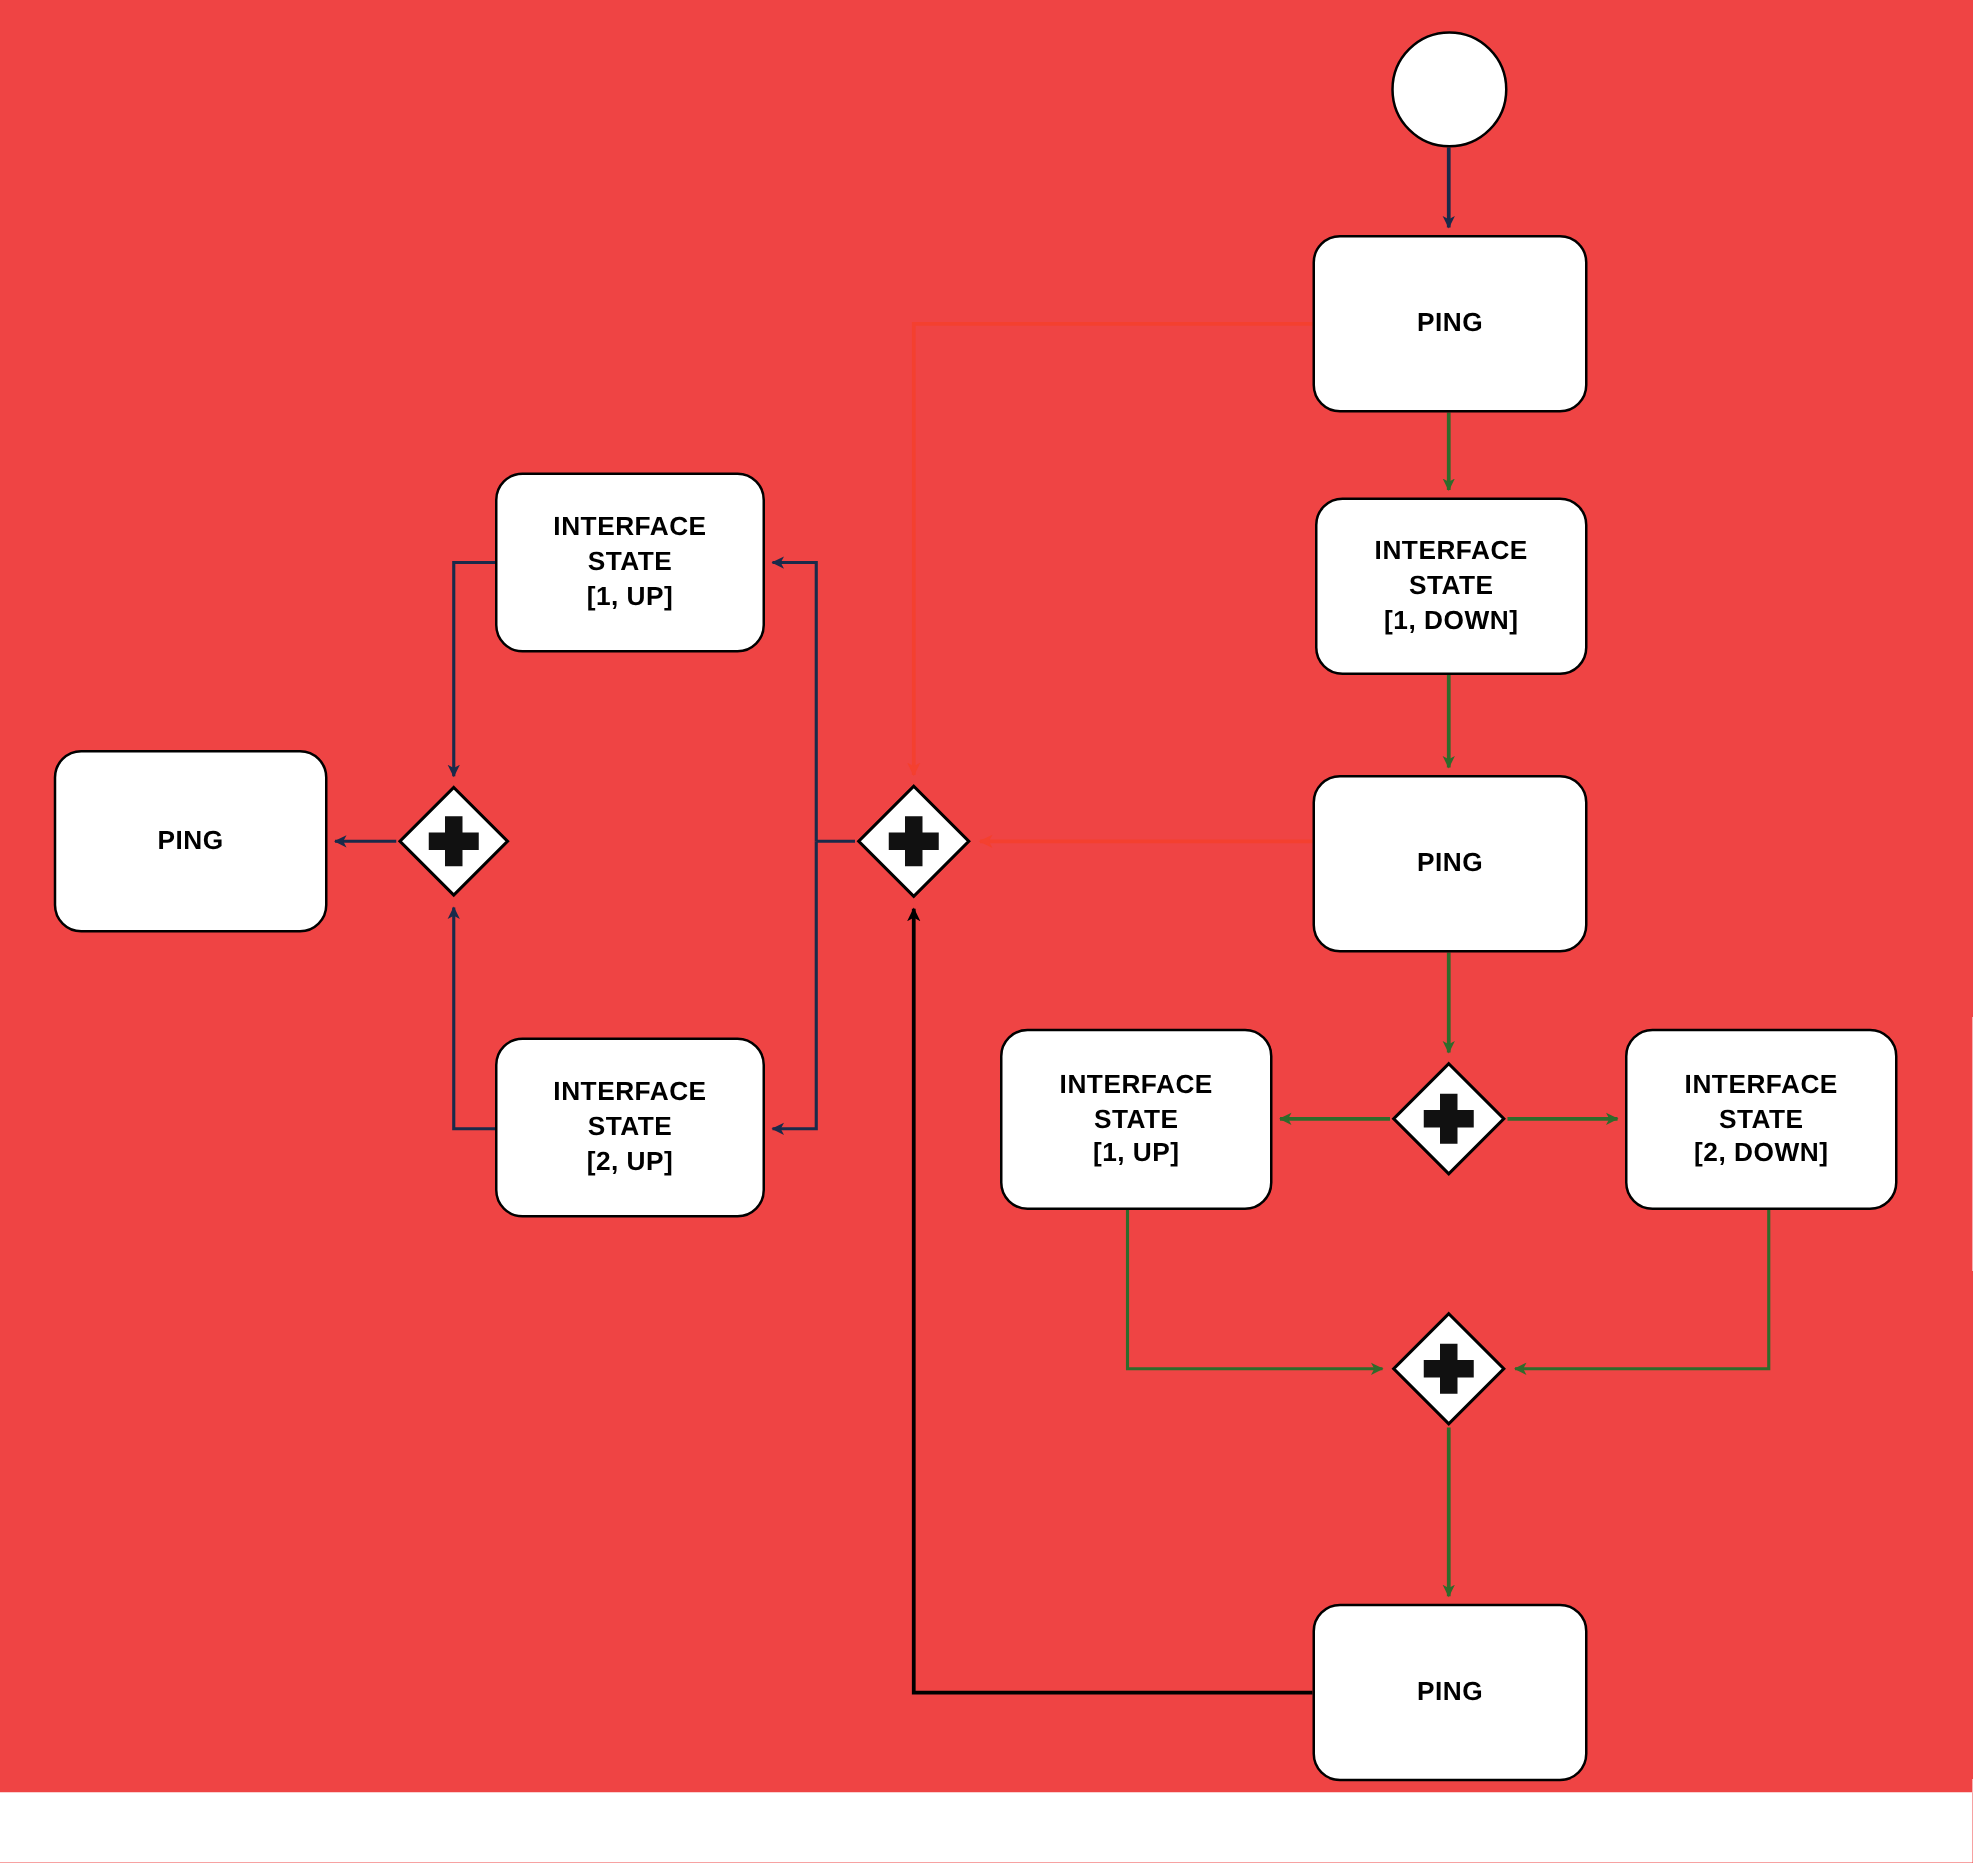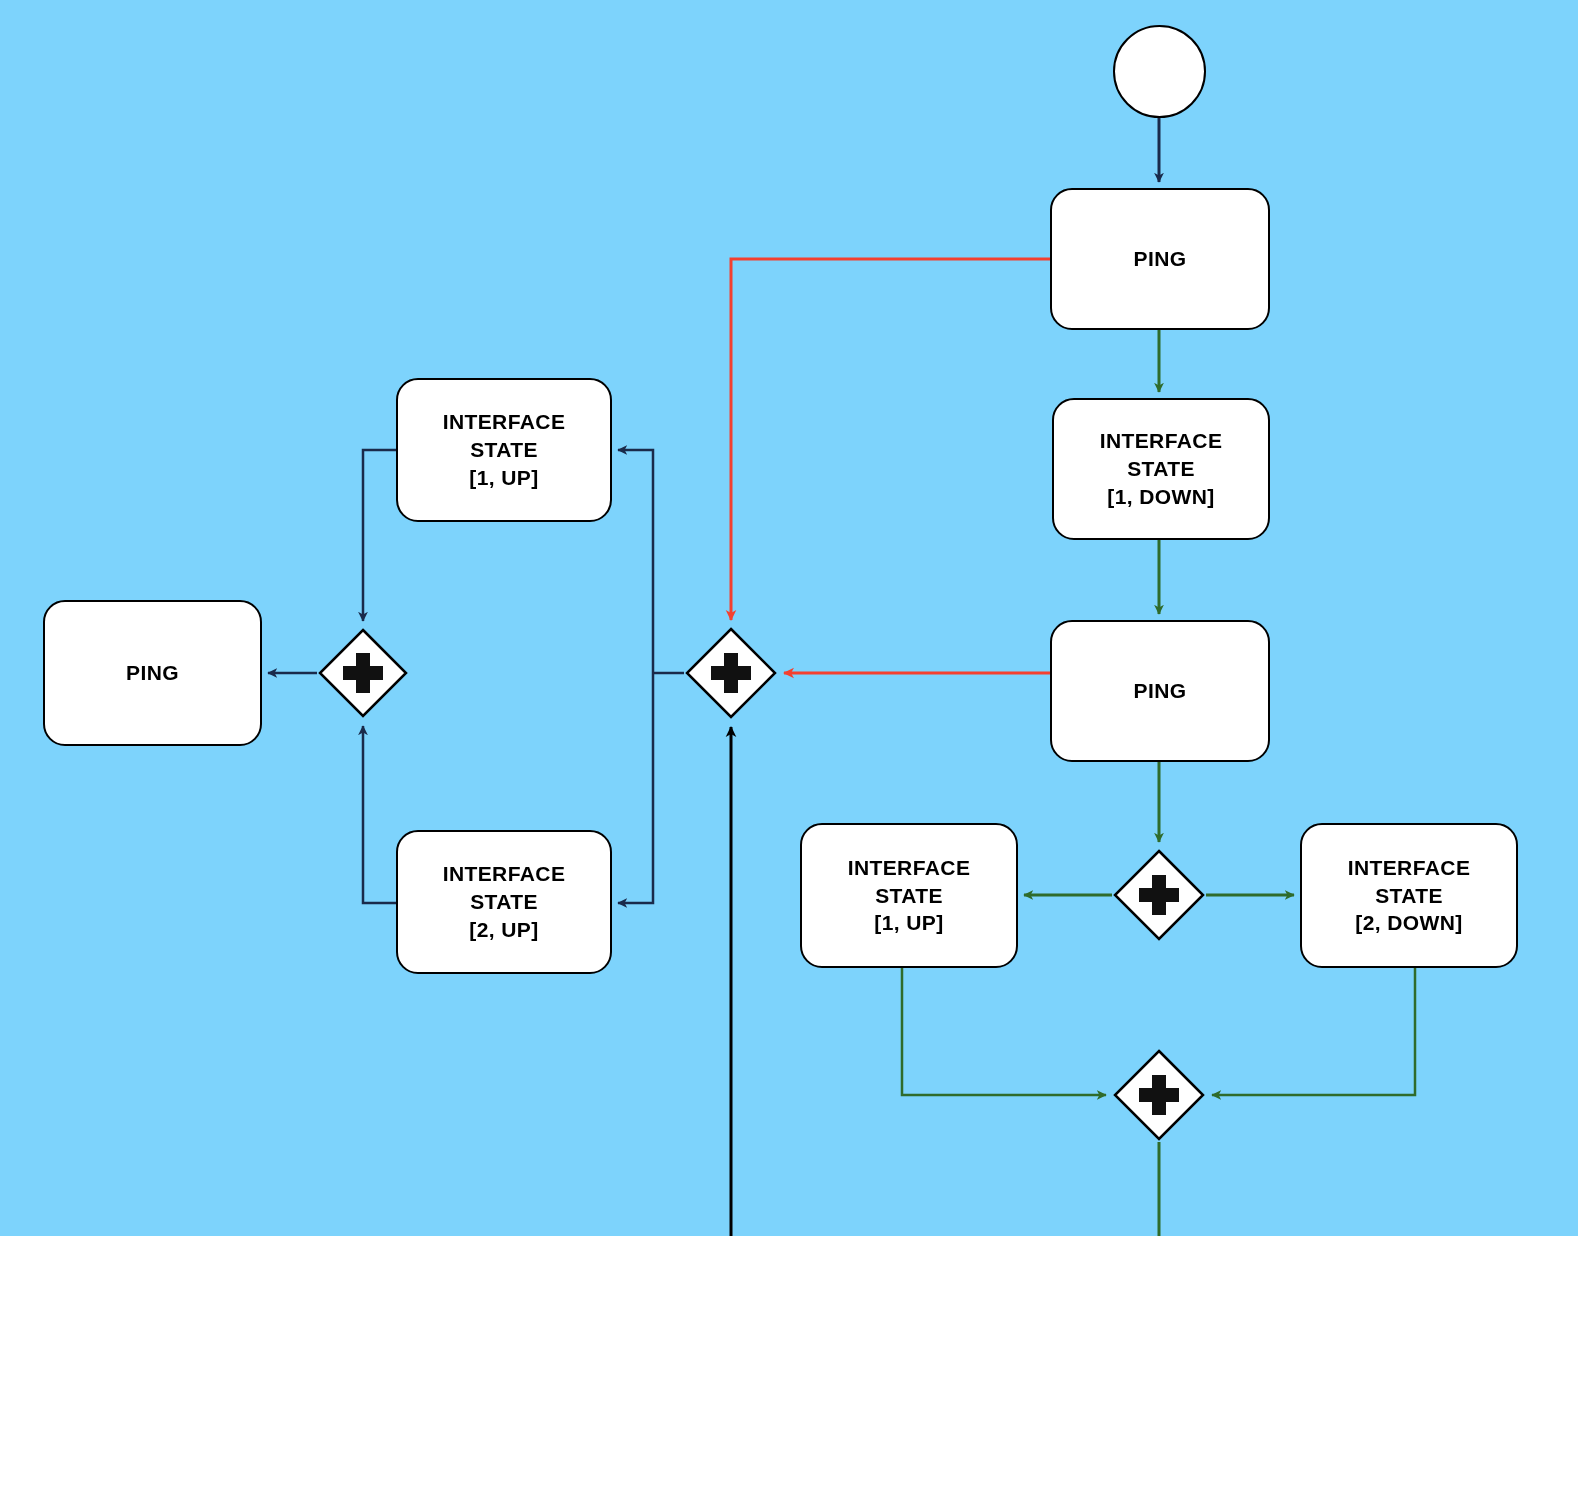--- a/index.html
+++ b/index.html
@@ -6,22 +6,22 @@
     margin: 0;
     padding: 0;
     background: #ffffff;
   }
   body {
     font-family: "Liberation Sans", sans-serif;
   }
   #canvas {
     position: relative;
     width: 1578px;
-    height: 1236px;
-    background: #7dd3fc;
+    height: 1434px;
+    background: #ef4444;
     overflow: hidden;
   }
   #edges {
     position: absolute;
     left: 0;
     top: 0;
     width: 1578px;
     height: 1490px;
   }
   .node {

